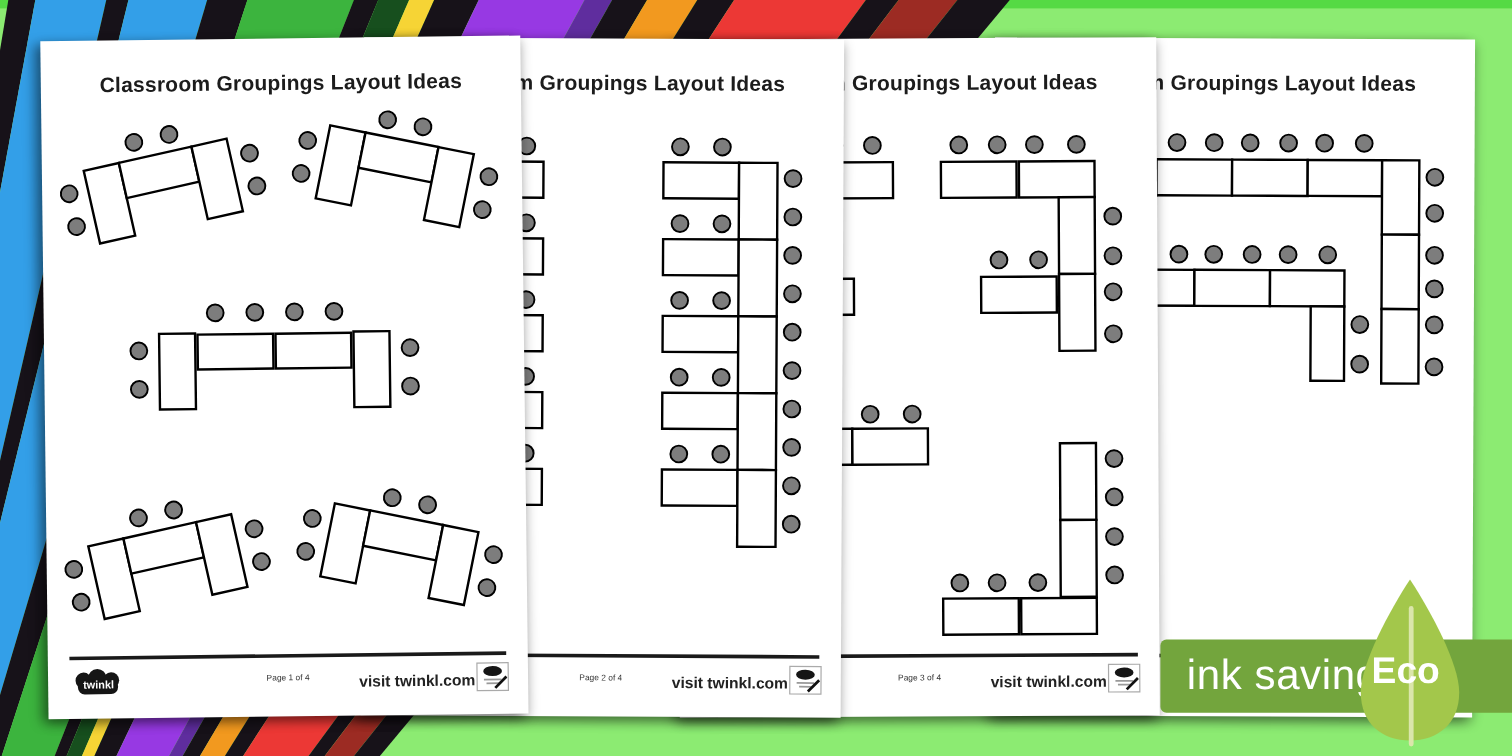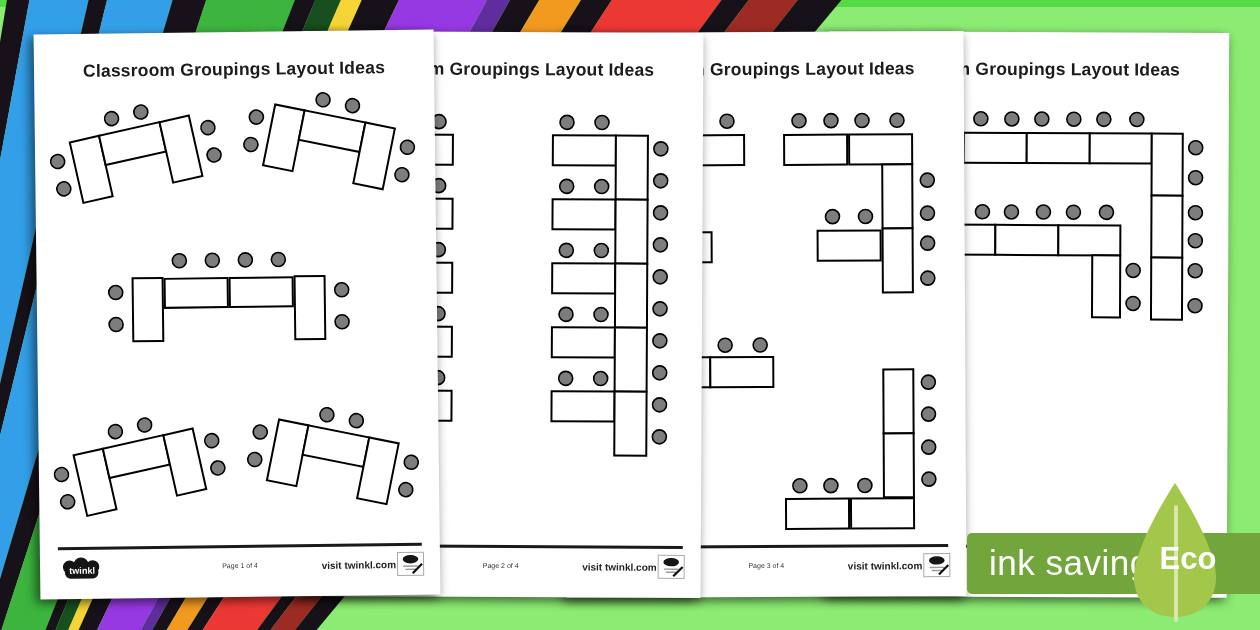--- a/index.html
+++ b/index.html
@@ -14,30 +14,30 @@
   .p3{left:565px;z-index:4;transform:rotate(-0.3deg);}
   .p4{left:828px;z-index:3;transform:rotate(0.25deg);}
   .page-title{position:absolute;top:27px;left:0;width:100%;text-align:center;
         font-size:17.5px;font-weight:bold;color:#1c1c1c;letter-spacing:.2px;}
   .diagram{position:absolute;left:0;top:0;}
   .footer{position:absolute;left:0;bottom:0;width:100%;height:52px;}
   .rule{position:absolute;left:18px;top:0;width:364px;height:2.5px;background:#1a1a1a;}
   .brand{position:absolute;left:20px;top:10px;width:44px;height:26px;}
   .pg{position:absolute;left:0;top:17px;width:100%;text-align:center;
       font-size:7px;color:#333;}
-  .visit{position:absolute;right:44px;top:16px;font-size:10px;font-weight:bold;color:#222;}
+  .visit{position:absolute;right:44px;top:16px;font-size:13px;font-weight:bold;color:#222;}
   .mini-badge{position:absolute;right:16px;top:9px;width:25px;height:22px;background:#fff;
       border:1px solid #aaa;}
   .mini-badge svg{width:100%;height:100%;}
   .eco{position:absolute;left:967px;top:533px;width:293px;height:61px;z-index:10;}
   .eco-bar{position:absolute;left:0;top:0;width:100%;height:100%;border-radius:5px 0 0 5px;}
   .eco-bar-label{position:absolute;left:22px;top:50%;transform:translateY(-52%);
       font-size:35px;color:#fff;letter-spacing:.5px;}
   .eco-leaf{position:absolute;left:153px;top:-52px;width:110px;height:140px;overflow:visible;}
-  .eco-leaf-label{position:absolute;left:176px;top:8px;width:90px;text-align:center;
+  .eco-leaf-label{position:absolute;left:176px;top:8px;width:90px;text-align:left;
       font-size:31px;font-weight:bold;color:#fff;}
 </style>
 </head>
 <body>
 
 <div class="stage" style="background: rgb(140, 235, 114);">
   <svg class="stripes" width="1260" height="630">
     <g id="stripe-fan">
         <polygon points="-200,1250 77.65413581075796,-427.172674731848 106.88254692595211,-422.0715003827561" fill="#171219"></polygon>
         <polygon points="-200,1250 106.88254692595211,-422.0715003827561 182.41679238457039,-406.42911013489993" fill="#339fe8"></polygon>

